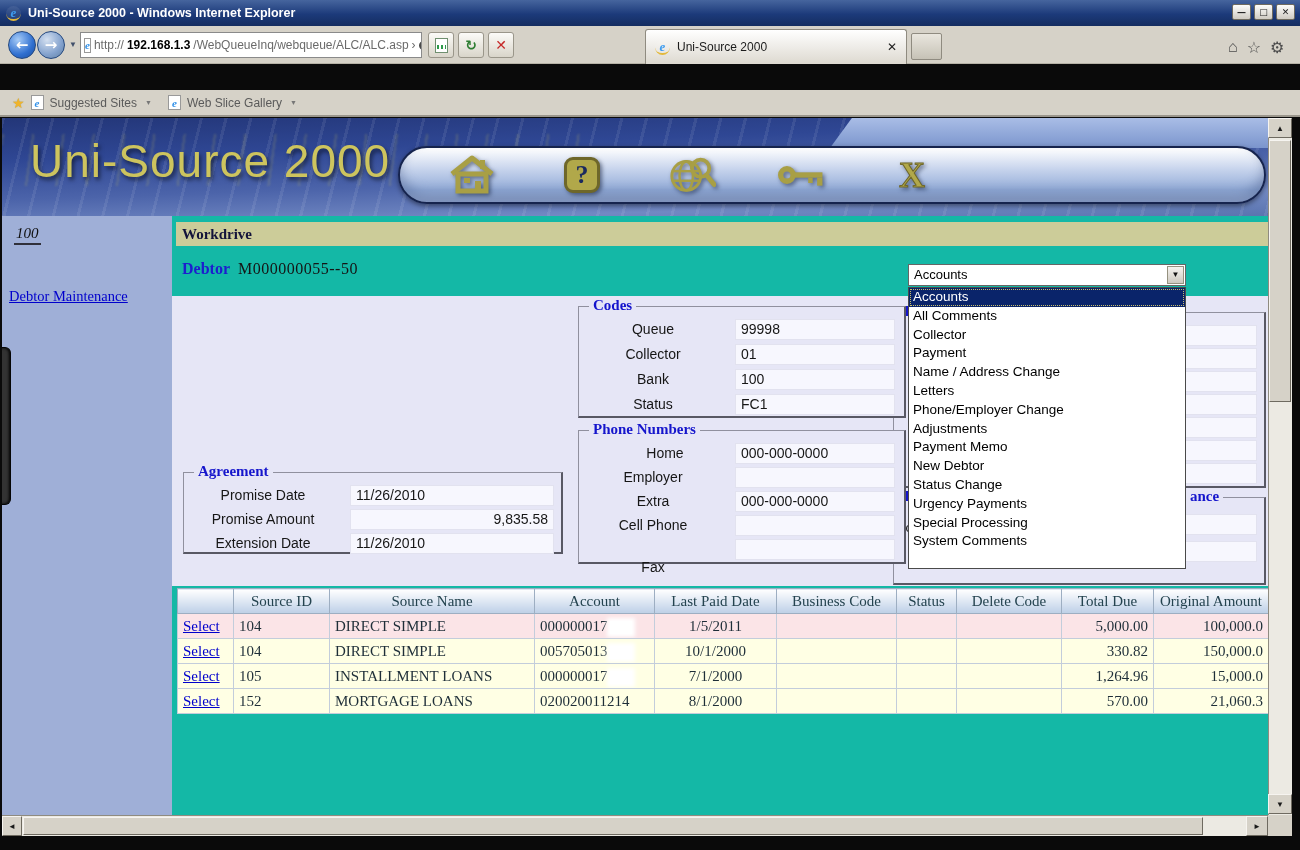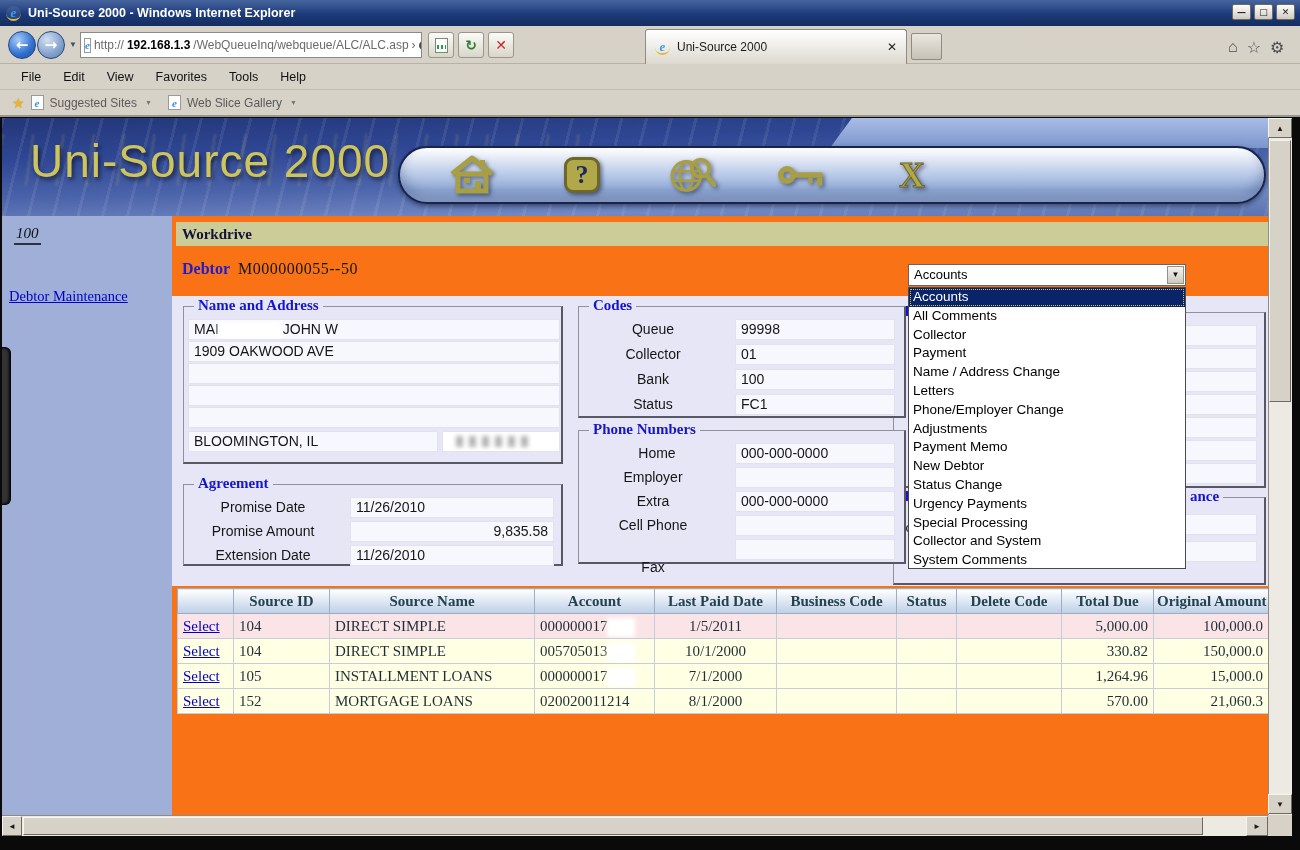--- a/index.html
+++ b/index.html
@@ -77,21 +77,21 @@
     color:#1b2a5e;font:bold 26px "Liberation Serif",serif;display:flex;align-items:center;justify-content:center}
   .pill-x{font:bold 36px "Liberation Serif",serif;color:#b1a84a;-webkit-text-stroke:1px #6e672a}
 
   
   .sidebar{left:2px;top:216px;width:170px;height:599px;background:#9FAFD7}
   .side-code{position:absolute;left:12px;top:9px;font:italic 15px "Liberation Serif",serif;color:#101010;
     border-bottom:2px solid #30303a;padding:0 2px 1px 2px}
   .side-link{position:absolute;left:7px;top:72px;font:14.5px "Liberation Serif",serif;color:#0000CC;text-decoration:underline}
   .sidetab{left:0;top:347px;width:11px;height:158px;background:#333;border:1px solid #050505;border-left:none;
     border-radius:0 6px 6px 0;box-shadow:inset -1px 0 3px #000}
-  .main{left:172px;top:216px;width:1096px;height:599px;background:#f97316}
+  .main{left:172px;top:216px;width:1096px;height:599px;background:#14b8a6}
   .wdbar{position:absolute;left:4px;top:6px;width:1092px;height:24px;background:#CCCC99;
     font:bold 15px "Liberation Serif",serif;color:#13133a;line-height:24px;padding-left:6px}
   .debtor-lab{position:absolute;left:10px;top:44px;font:bold 16px "Liberation Serif",serif;color:#1d1dcf}
   .debtor-val{position:absolute;left:66px;top:44px;font:16px "Liberation Serif",serif;color:#151515;letter-spacing:.5px}
   .lavender{position:absolute;left:0;top:80px;width:1096px;height:290px;background:#E6E6F6}
 
   
   .fs{position:absolute;border:1px solid #90909e;border-right:2px solid #585864;border-bottom:2px solid #585864;background:#E6E6F6}
   .legend{position:absolute;top:-10px;left:10px;background:#E6E6F6;padding:0 4px;
     font:bold 15px "Liberation Serif",serif;color:#1515cc;white-space:nowrap}
@@ -117,21 +117,21 @@
     display:flex;align-items:center;justify-content:center;font-size:8px;color:#111}
   .ddlist{position:absolute;left:736px;top:71px;width:278px;height:282px;background:#fff;
     border:1px solid #4a4a4a;z-index:12;font:13.5px "Liberation Sans",sans-serif;color:#000}
   .dd-item{height:18.8px;line-height:18.8px;padding-left:4px;white-space:nowrap;overflow:hidden}
   .dd-item.sel{background:#0A246A;color:#fff;outline:1px dotted #c9c06a;outline-offset:-2px}
 
   
   .acct-table{position:absolute;left:5px;top:372px;border-collapse:collapse;table-layout:fixed;width:1091px;
     font:15px "Liberation Serif",serif;color:#1e2e38;background:#fff}
   .acct-table th{background:linear-gradient(#ffffff,#cbd9ec 78%,#bdd0e6);border:1px solid #9DAEC2;
-    font-weight:700;color:#24434f;height:25px;overflow:hidden;white-space:nowrap;padding:0 3px}
+    font-weight:400;color:#24434f;height:25px;overflow:hidden;white-space:nowrap;padding:0 3px}
   .acct-table td{border:1px solid #C3CDDB;height:25px;padding:0 5px;overflow:hidden;white-space:nowrap}
   .rpink td{background:#FBE4E7}
   .ryel td{background:#FFFFE4}
   .sel-link{color:#0000CC;text-decoration:underline;font-weight:normal}
   .ctr{text-align:center}
 
   
   .vtrack{left:1268px;top:118px;width:24px;height:697px;background:#ECEAE3;border-left:1px solid #8f8b80}
   .htrack{left:2px;top:815px;width:1266px;height:21px;background:#ECEAE3;border-top:1px solid #8f8b80}
   .sb-btn{position:absolute;background:#D6D2C8;border:1px solid;border-color:#f6f4f0 #6e6a60 #6e6a60 #f6f4f0;
@@ -180,28 +180,20 @@
     <span>Uni-Source 2000</span>
     <span class="tabclose">✕</span>
   </div>
   <div class="abs newtab"></div>
   <div class="abs cmdicons">
     <span>⌂</span>
     <span>☆</span>
     <span>⚙</span>
   </div>
 
-  <div class="abs menubar">
-    <span>File</span>
-    <span>Edit</span>
-    <span>View</span>
-    <span>Favorites</span>
-    <span>Tools</span>
-    <span>Help</span>
-  </div>
 
   <div class="abs favbar">
     <span class="goldstar">★</span>
     <span class="pageicon">e</span>
     <span>Suggested Sites</span>
     <span class="favarrow">▼</span>
     <span class="pageicon">e</span>
     <span>Web Slice Gallery</span>
     <span class="favarrow">▼</span>
   </div>
@@ -273,58 +265,48 @@
     <div class="frag" style="left:719px;top:250px;width:17px">Er</div>
     <div class="fs" style="left:721px;top:281px;width:373px;height:88px">
       <span class="legend" style="left:6px">I</span>
       <span class="legend" style="left:292px">ance</span>
       <div class="frag" style="left:2px;top:22px;width:18px">Co</div>
       <div class="frag" style="left:4px;top:49px;width:14px">L</div>
       <div class="fbox" style="left:40px;top:16px;width:323px"></div>
       <div class="fbox" style="left:40px;top:43px;width:323px"></div>
     </div>
 
-    <div class="fs" style="left:11px;top:90px;width:380px;height:158px">
-      <span class="legend">Name and Address</span>
-      <div class="fbox" style="left:4px;top:12px;width:372px"><span>MAI</span><span class="redact wide"></span> <span>JOHN W</span></div>
-      <div class="fbox" style="left:4px;top:34px;width:372px">1909 OAKWOOD AVE</div>
-      <div class="fbox" style="left:4px;top:56px;width:372px"></div>
-      <div class="fbox" style="left:4px;top:78px;width:372px"></div>
-      <div class="fbox" style="left:4px;top:100px;width:372px"></div>
-      <div class="fbox" style="left:4px;top:124px;width:250px">BLOOMINGTON, IL</div>
-      <div class="fbox" style="left:258px;top:124px;width:118px;background:#fff"><span class="smudge"></span></div>
-    </div>
 
     <div class="fs" style="left:406px;top:90px;width:328px;height:112px">
       <span class="legend">Codes</span>
       <div class="flabel" style="left:0;top:12px;width:148px">Queue</div>
       <div class="fbox" style="left:156px;top:12px;width:160px">99998</div>
       <div class="flabel" style="left:0;top:37px;width:148px">Collector</div>
       <div class="fbox" style="left:156px;top:37px;width:160px">01</div>
       <div class="flabel" style="left:0;top:62px;width:148px">Bank</div>
       <div class="fbox" style="left:156px;top:62px;width:160px">100</div>
       <div class="flabel" style="left:0;top:87px;width:148px">Status</div>
       <div class="fbox" style="left:156px;top:87px;width:160px">FC1</div>
     </div>
 
     <div class="fs" style="left:406px;top:214px;width:328px;height:134px">
       <span class="legend">Phone Numbers</span>
-      <div class="flabel" style="left:4px;top:12px;width:148px">Home</div>
+      <div class="flabel" style="left:12px;top:12px;width:148px">Home</div>
       <div class="fbox" style="left:156px;top:12px;width:160px">000-000-0000</div>
       <div class="flabel" style="left:0;top:36px;width:148px">Employer</div>
       <div class="fbox" style="left:156px;top:36px;width:160px"></div>
       <div class="flabel" style="left:0;top:60px;width:148px">Extra</div>
       <div class="fbox" style="left:156px;top:60px;width:160px">000-000-0000</div>
       <div class="flabel" style="left:0;top:84px;width:148px">Cell Phone</div>
       <div class="fbox" style="left:156px;top:84px;width:160px"></div>
       <div class="flabel" style="left:0;top:126px;width:148px">Fax</div>
       <div class="fbox" style="left:156px;top:108px;width:160px"></div>
     </div>
 
-    <div class="fs" style="left:11px;top:268px;width:380px;height:82px">
+    <div class="fs" style="left:11px;top:256px;width:380px;height:82px">
       <span class="legend">Agreement</span>
       <div class="flabel" style="left:0;top:12px;width:158px">Promise Date</div>
       <div class="fbox" style="left:166px;top:12px;width:204px">11/26/2010</div>
       <div class="flabel" style="left:0;top:36px;width:158px">Promise Amount</div>
       <div class="fbox ral" style="left:166px;top:36px;width:204px">9,835.58</div>
       <div class="flabel" style="left:0;top:60px;width:158px">Extension Date</div>
       <div class="fbox" style="left:166px;top:60px;width:204px">11/26/2010</div>
     </div>
 
     <div class="select">
@@ -338,21 +320,20 @@
       <div class="dd-item">Payment</div>
       <div class="dd-item">Name / Address Change</div>
       <div class="dd-item">Letters</div>
       <div class="dd-item">Phone/Employer Change</div>
       <div class="dd-item">Adjustments</div>
       <div class="dd-item">Payment Memo</div>
       <div class="dd-item">New Debtor</div>
       <div class="dd-item">Status Change</div>
       <div class="dd-item">Urgency Payments</div>
       <div class="dd-item">Special Processing</div>
-      <div class="dd-item">Collector and System</div>
       <div class="dd-item">System Comments</div>
     </div>
 
     <table class="acct-table">
       <colgroup>
         <col style="width:56px">
           <col style="width:96px">
           <col style="width:205px">
           <col style="width:120px">
         <col style="width:122px">

